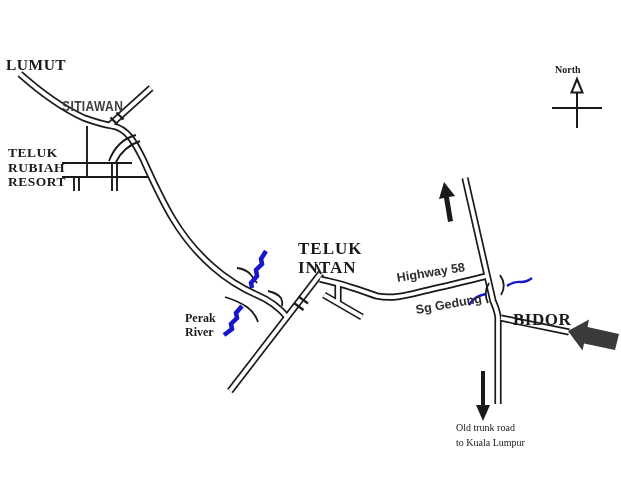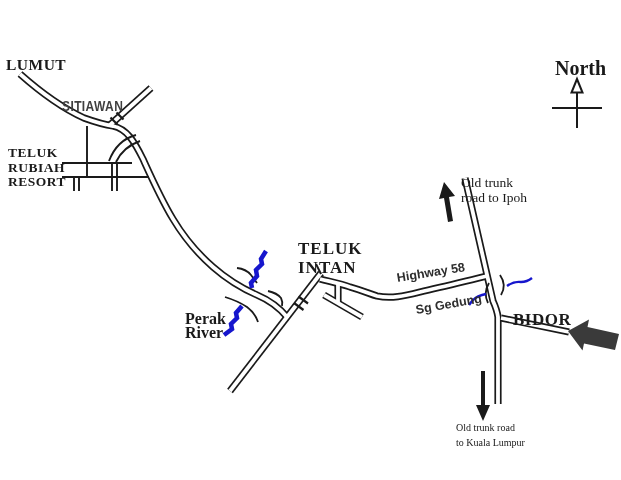--- a/index.html
+++ b/index.html
@@ -11,30 +11,30 @@
   .stage svg{position:absolute;left:0;top:0;}
   .lbl{position:absolute;color:#1a1a1a;white-space:pre-line;line-height:1.05;}
   .serif-b{font-family:"Liberation Serif",serif;font-weight:bold;}
   .serif-r{font-family:"Liberation Serif",serif;font-weight:normal;}
   .sans-b{font-family:"Liberation Sans",sans-serif;font-weight:bold;}
   .lbl-lumut{left:6px;top:57px;font-size:15.5px;letter-spacing:.5px;}
   .lbl-sitiawan{left:62px;top:98px;font-size:15px;color:var(--label_gray);
     transform:scaleX(.8);transform-origin:0 0;letter-spacing:.5px;}
   .lbl-rubiah{left:8px;top:146px;font-size:13.5px;line-height:14.6px;letter-spacing:.5px;}
   .lbl-telukintan{left:298px;top:240px;font-size:17px;line-height:18.5px;letter-spacing:1px;}
-  .lbl-perak{left:185px;top:312px;font-size:16px;line-height:13.8px;}
+  .lbl-perak{left:185px;top:312px;font-size:12px;line-height:13.8px;}
   .lbl-h58{left:397px;top:272px;font-size:12.5px;color:var(--label_slate);
     transform:rotate(-9deg);transform-origin:0 50%;white-space:nowrap;}
   .lbl-sg{left:416px;top:304px;font-size:12.5px;color:var(--label_slate);
     transform:rotate(-10deg);transform-origin:0 50%;white-space:nowrap;}
   .lbl-bidor{left:513px;top:293px;font-size:17px;letter-spacing:.5px;margin-top:18px;}
   .lbl-ipoh{left:461px;top:176px;font-size:13.5px;line-height:14.5px;}
   .lbl-kl{left:456px;top:421px;font-size:10px;line-height:14.5px;}
   .lbl-plus{left:539px;top:352px;font-size:14.5px;line-height:17px;font-style:italic;font-weight:bold;}
-  .lbl-north{left:555px;top:58px;font-size:20px;}
+  .lbl-north{left:555px;top:65px;font-size:10px;}
   
   .casing{fill:none;stroke:var(--road);stroke-width:7.2;stroke-linecap:butt;stroke-linejoin:round;}
   .inner{fill:none;stroke:#fff;stroke-width:3.8;stroke-linecap:butt;stroke-linejoin:round;}
   .thin{fill:none;stroke:var(--road);stroke-width:1.9;}
   .tick{fill:none;stroke:var(--road);stroke-width:2.2;}
   .bank{fill:none;stroke:var(--road);stroke-width:1.8;}
   .river{fill:none;stroke:var(--river);stroke-width:4.5;stroke-linejoin:miter;}
   .creek{fill:none;stroke:var(--river);stroke-width:2.4;}
   .arrow-dark{fill:var(--arrow_dark);stroke:none;}
   .arrow-black{fill:var(--road);stroke:none;}
@@ -125,18 +125,16 @@
   <div class="lbl serif-b lbl-rubiah">TELUK
 RUBIAH
 RESORT</div>
   <div class="lbl serif-b lbl-telukintan">TELUK
 INTAN</div>
   <div class="lbl serif-b lbl-perak">Perak
 River</div>
   <div class="lbl sans-b lbl-h58">Highway 58</div>
   <div class="lbl sans-b lbl-sg">Sg Gedung</div>
   <div class="lbl serif-b lbl-bidor">BIDOR</div>
-  <div class="lbl serif-r lbl-ipoh">Old trunk
-road to Ipoh</div>
   <div class="lbl serif-r lbl-kl">Old trunk road
 to Kuala Lumpur</div>
   <div class="lbl serif-b lbl-north">North</div>
 </div>
 
 </body></html>

